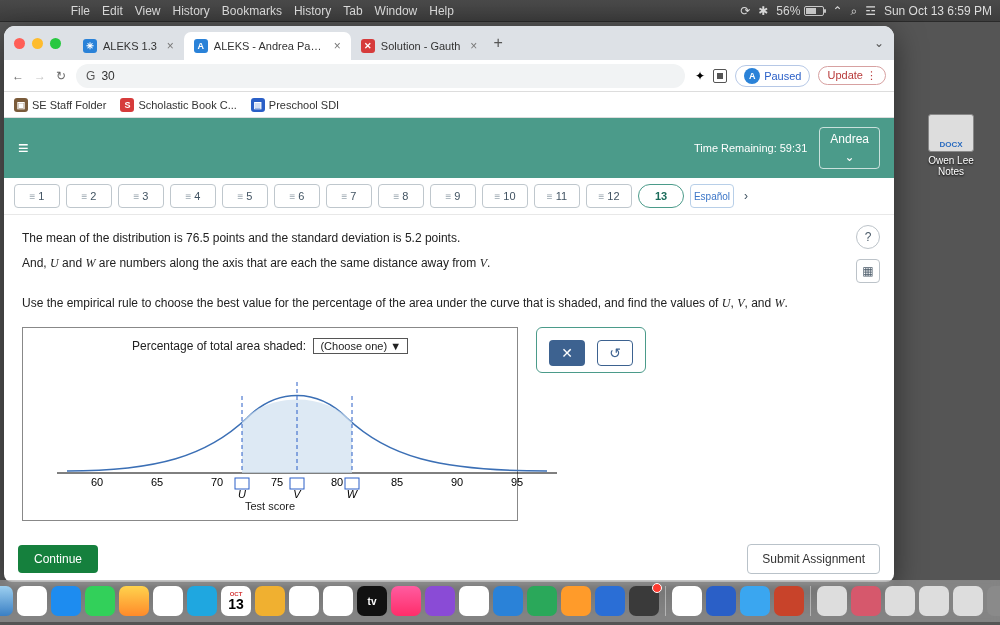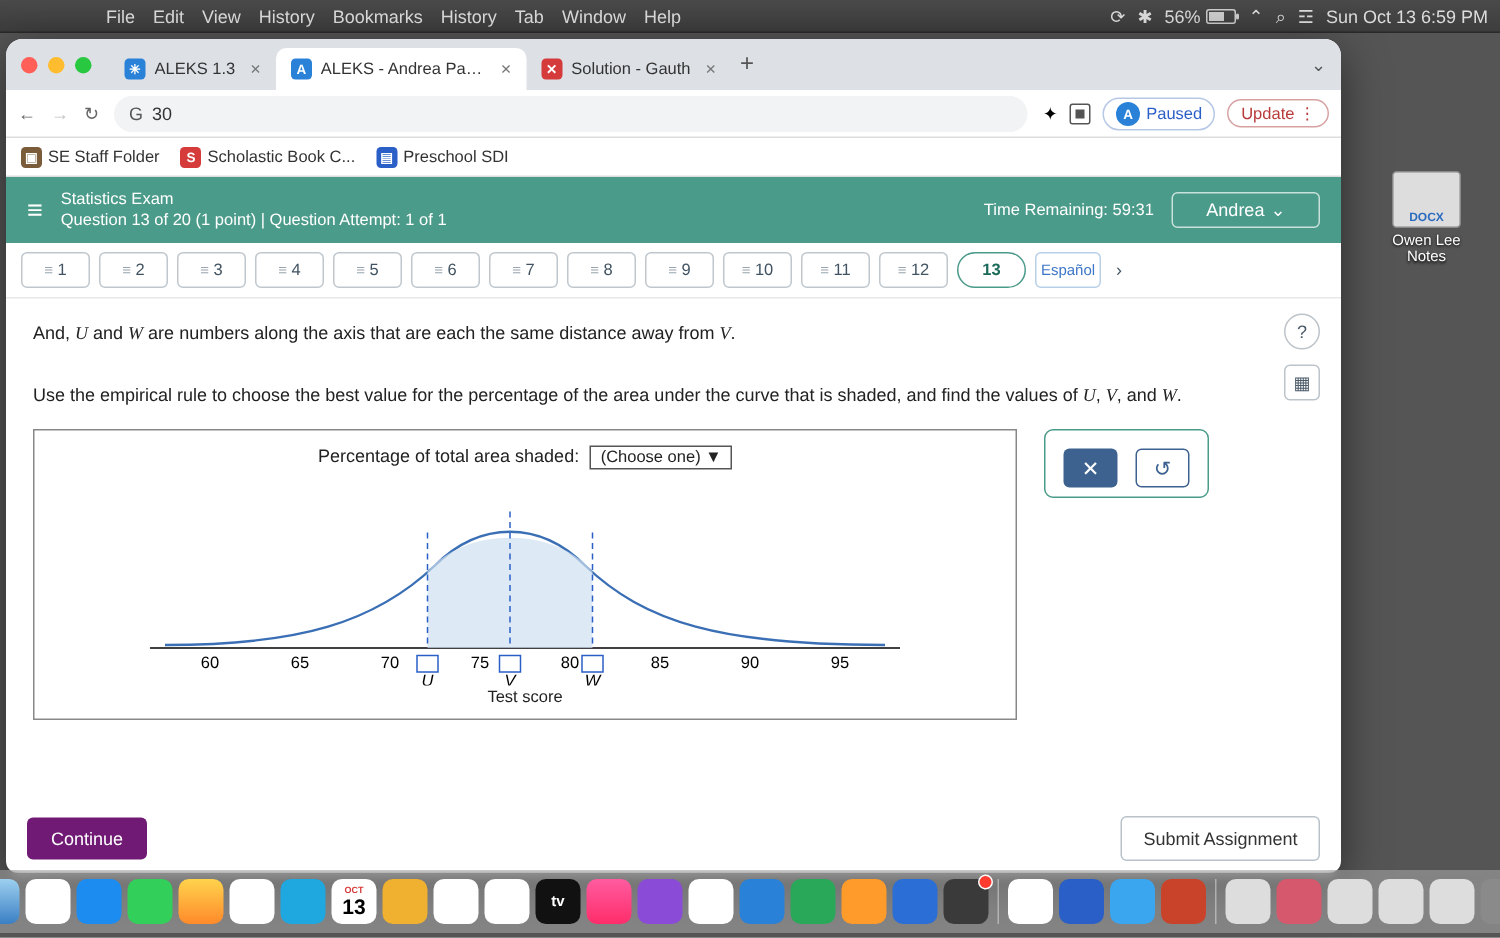--- a/index.html
+++ b/index.html
@@ -53,54 +53,54 @@
 .bmbar .bm { display:flex; align-items:center; gap:4px;}
 .bmbar .ficon { width:14px;height:14px;border-radius:3px; display:inline-flex;align-items:center;justify-content:center;font-size:9px;font-weight:bold;color:#fff;}
 
 
 .ghdr { background:#4b9b8a; color:#fff; padding:9px 14px; display:flex; align-items:center; }
 .ghdr .menu { font-size:18px; margin-right:12px;}
 .ghdr .col { display:flex; flex-direction:column; font-size:11px;}
 .ghdr .q { font-size:11px;margin-top:2px;}
 .ghdr .spacer { flex:1; }
 .ghdr .time { font-size:11px; margin-right:12px; }
-.ghdr .userbtn { border:1px solid rgba(255,255,255,.7); border-radius:4px; padding:4px 22px; font-size:12px; display:flex; align-items:center; gap:4px;}
+.ghdr .userbtn { border:1px solid rgba(255,255,255,.7); border-radius:4px; padding:4px 10px; font-size:12px; display:flex; align-items:center; gap:4px;flex-direction:column;}
 
 
 .qnav { display:flex; align-items:center; padding:6px 10px; gap:6px; background:#fff; border-bottom:1px solid #e8e8e8; }
 .qbtn { min-width:46px; height:24px; border:1px solid #bfc7cd; border-radius:4px; background:#fff; font-size:11px; color:#415362; display:flex; align-items:center; justify-content:center; gap:3px;}
 .qbtn .eq{color:#9aa6af;font-size:10px;}
 .qbtn.current { background:#fff; border-color:#4b9b8a; color:#1a6b5a; font-weight:600; border-radius:12px;}
 .qbtn.lang { min-width:44px; font-size:10px; color:#3c76c8; border-color:#b8cfe8;}
 .qnav .sp{flex:1;}
 .qnav .scroll { color:#415362; margin-left:4px;}
 
 
 .content { flex:1; padding:14px 18px 8px 18px; color:#222; font-size:12px; position:relative; display:flex; flex-direction:column; }
 .content p { margin-bottom:6px; line-height:1.55; }
 .content .it{font-style:italic;font-family:"Times New Roman",serif;}
 
 .row { display:flex; gap:18px; margin-top:8px;}
-.figbox { border:1px solid #888; padding:10px 14px 8px 14px; width:656px; }
+.figbox { border:1px solid #888; padding:10px 14px 8px 14px; width:496px; }
 .figbox .figlabel { text-align:center; font-size:12px; margin-bottom:4px; }
 .figbox .figlabel .dd { display:inline-block; border:1px solid #555; padding:1px 6px; font-size:11px; margin-left:4px;}
 .figbox svg { display:block; margin:0 auto; }
 .figbox .xlabel { text-align:center; font-size:11px; margin-top:2px;}
 
 .ansbox { border:1.5px solid #4b9b8a; border-radius:6px; padding:12px; display:flex; gap:12px; height:46px; align-items:flex-start;}
 .ansbox .ab { width:36px;height:26px;border-radius:4px;display:flex;align-items:center;justify-content:center;color:#fff;font-size:14px;}
 .ansbox .ab.x{background:#3d6290;}
 .ansbox .ab.r{border:1.5px solid #3d6290;color:#3d6290;background:#fff;}
 
 .sidetools { position:absolute; right:14px; top:10px; display:flex; flex-direction:column; gap:10px;}
 .sidetools .tool { width:24px;height:24px;border:1px solid #bcc3c9;border-radius:50%;display:flex;align-items:center;justify-content:center;font-size:12px;color:#4a5a68;background:#fff;}
 .sidetools .tool.sq{border-radius:4px;}
 
 .botbar { padding:8px 14px; display:flex; align-items:center; }
-.botbar .cont { background:#701a75;color:#fff;border:none;border-radius:4px;padding:7px 16px;font-size:12px;}
+.botbar .cont { background:#15803d;color:#fff;border:none;border-radius:4px;padding:7px 16px;font-size:12px;}
 .botbar .sp{flex:1;}
 .botbar .sub { background:#fff;border:1px solid #b9c2c9;border-radius:4px;padding:7px 14px;font-size:12px;color:#333;}
 
 
 .dock { position:absolute; bottom:3px; left:50%; transform:translateX(-50%); height:42px; background:rgba(220,220,220,.35); border-radius:12px; padding:4px 8px; display:flex; align-items:center; gap:4px; backdrop-filter:blur(4px);}
 .dockicon { width:30px;height:30px;border-radius:7px; background:#777; position:relative;}
 .dockicon .badge{position:absolute;top:-3px;right:-3px;width:10px;height:10px;border-radius:50%;background:#ff3b30;border:1px solid #fff;}
 .docksep{width:1px;height:30px;background:rgba(255,255,255,.4);margin:0 2px;}
 </style>
 </head>
@@ -195,24 +195,20 @@
           <span>Scholastic Book C...</span>
         </span>
       <span class="bm">
           <span class="ficon" style="background:#2a5fc7">▤</span>
           <span>Preschool SDI</span>
         </span>
     </div>
 
     <div class="ghdr">
       <span class="menu">≡</span>
-      <div class="col">
-        <span style="font-weight:500">Statistics Exam</span>
-        <span class="q">Question 13 of 20 (1 point)  |  Question Attempt: 1 of 1</span>
-      </div>
       <span class="spacer"></span>
       <span class="time">Time Remaining: 59:31</span>
       <div class="userbtn">
         <span>Andrea</span>
         <span>⌄</span>
       </div>
     </div>
 
     <div class="qnav">
       <div class="qbtn">
@@ -272,20 +268,21 @@
       <span class="scroll">›</span>
       <span class="sp"></span>
     </div>
 
     <div class="content">
       <div class="sidetools">
         <span class="tool">?</span>
         <span class="tool sq">▦</span>
       </div>
 
+      <p><span>The mean of the distribution is 76.5 points and the standard deviation is 5.2 points.</span></p>
       <p><span>And, </span><span class="it">U</span><span> and </span><span class="it">W</span><span> are numbers along the axis that are each the same distance away from </span><span class="it">V</span><span>.</span></p>
       <p style="margin-top:16px"><span>Use the empirical rule to choose the best value for the percentage of the area under the curve that is shaded, and find the values of </span><span class="it">U</span><span>, </span><span class="it">V</span><span>, and </span><span class="it">W</span><span>.</span></p>
 
       <div class="row">
         <div class="figbox">
           <div class="figlabel">
             <span>Percentage of total area shaded:</span>
             <span class="dd">(Choose one)  ▼</span>
           </div>
           <svg width="540" height="140" viewBox="0 0 540 140">

